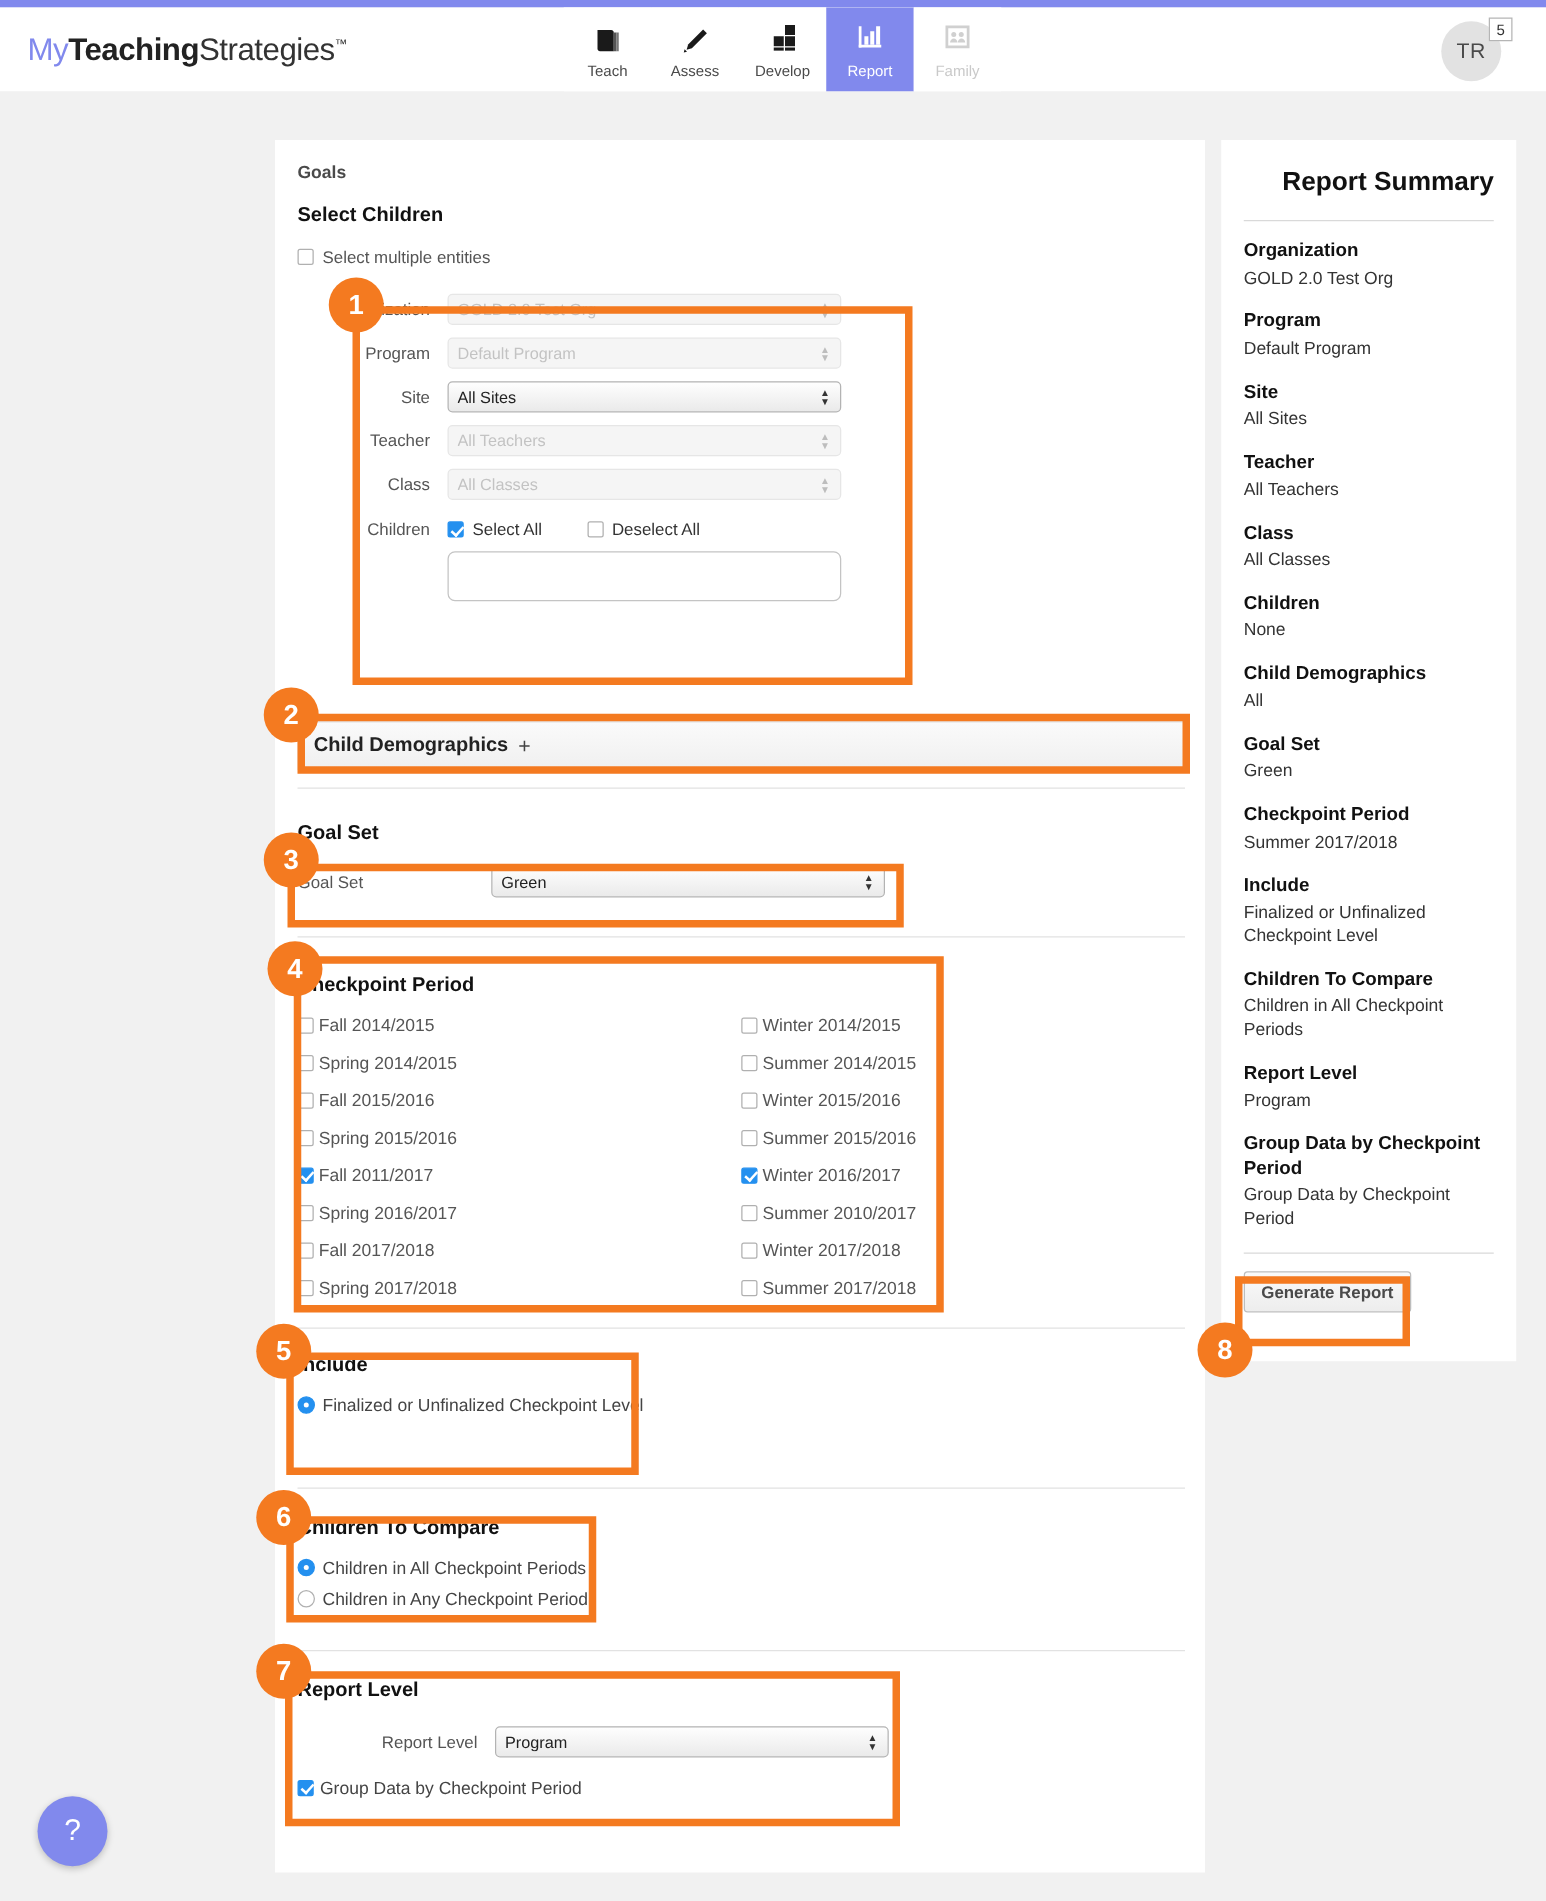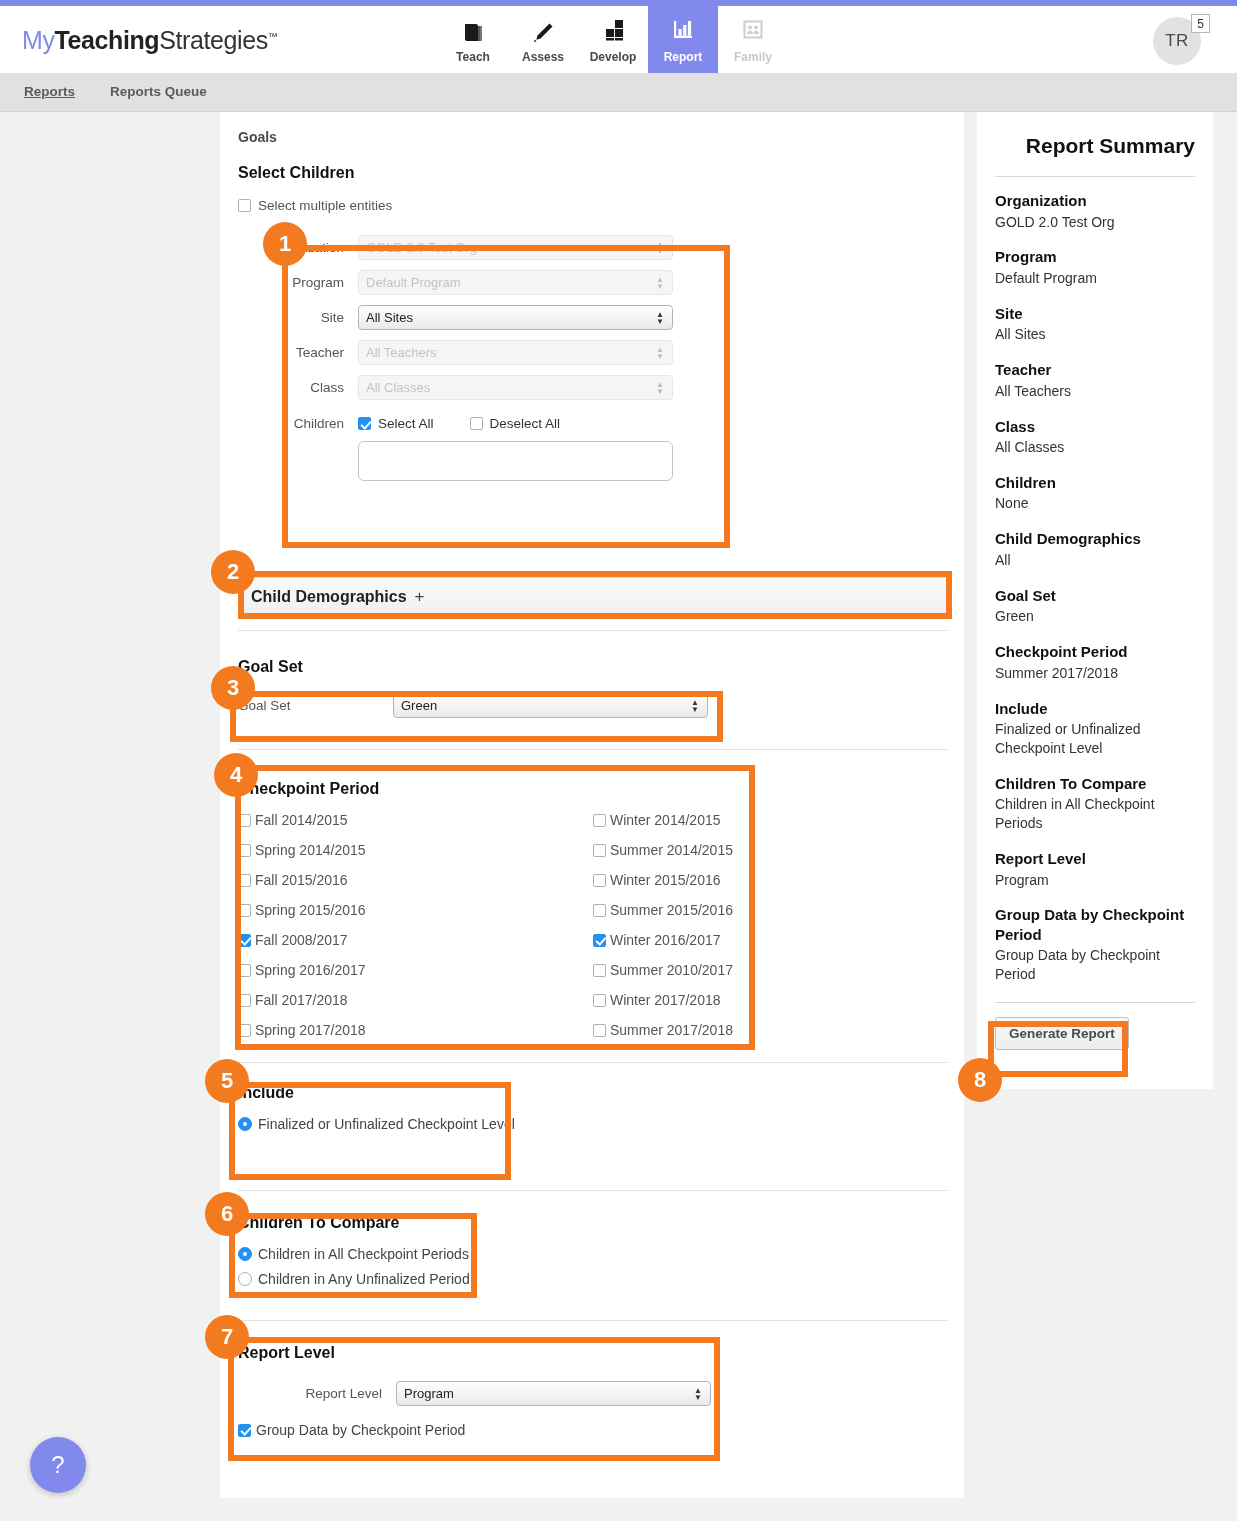--- a/index.html
+++ b/index.html
@@ -26,23 +26,22 @@
     position: absolute; left: 22px; top: 20px;
     font-size: 25px; color: #2b2b2b; letter-spacing: -0.4px;
     white-space: nowrap;
   }
   .logo .my { color: #8189ED; font-weight: 400; }
   .logo .teaching { font-weight: bold; color: #222; }
   .logo .strategies { font-weight: 400; color: #333; }
   .logo .tm { font-size: 10px; vertical-align: super; }
 
   .navtabs {
-    position: absolute; left: 438px; top: 0; height: 67px;
+    position: absolute; left: 451px; top: 0; height: 67px;
     display: flex;
-    font-weight: bold;
   }
   .navtab {
     width: 70px; height: 67px;
     display: flex; flex-direction: column;
     align-items: center; justify-content: center;
     cursor: pointer; background: #fff;
   }
   .navtab .ic { height: 30px; display:flex; align-items:flex-end; justify-content:center; }
   .navtab .lbl { font-size: 12px; color: #4a4a4a; margin-top: 5px; }
   .navtab.active { background: #8189ED; }
@@ -293,24 +292,20 @@
         <span class="lbl">Family</span>
       </div>
     </div>
 
     <div class="avatar-wrap">
       <div class="avatar">TR</div>
       <div class="avatar-badge">5</div>
     </div>
   </div>
 
-  <div class="subnav">
-    <div class="subnav-item current">Reports</div>
-    <div class="subnav-item queue">Reports Queue</div>
-  </div>
 
   <div class="card">
 
     <div class="goals-label">Goals</div>
 
     <div class="sel-children">
       <div class="h-sec">Select Children</div>
 
       <div class="chk-row">
         <span class="cbx"></span>
@@ -422,21 +417,21 @@
           <div class="cp-item">
               <span class="cbx"></span>
               <span class="txt">Fall 2015/2016</span>
             </div>
           <div class="cp-item">
               <span class="cbx"></span>
               <span class="txt">Spring 2015/2016</span>
             </div>
           <div class="cp-item">
               <span class="cbx on"></span>
-              <span class="txt">Fall 2008/2017</span>
+              <span class="txt">Fall 2011/2017</span>
             </div>
           <div class="cp-item">
               <span class="cbx"></span>
               <span class="txt">Spring 2016/2017</span>
             </div>
           <div class="cp-item">
               <span class="cbx"></span>
               <span class="txt">Fall 2017/2018</span>
             </div>
           <div class="cp-item">
@@ -492,21 +487,21 @@
     <div class="hr-light" style="top:1078px;"></div>
 
     <div style="position:absolute;left:18px;top:1102px;width:710px;">
       <div class="h-sec">Children To Compare</div>
       <div class="opt-row" style="margin-top:14px;">
         <span class="rdo on"></span>
         <span class="txt">Children in All Checkpoint Periods</span>
       </div>
       <div class="opt-row">
         <span class="rdo"></span>
-        <span class="txt">Children in Any Unfinalized Period</span>
+        <span class="txt">Children in Any Checkpoint Period</span>
       </div>
     </div>
     <div class="hr-light" style="top:1208px;"></div>
 
     <div style="position:absolute;left:18px;top:1232px;width:710px;">
       <div class="h-sec">Report Level</div>
       <div style="display:flex;align-items:center;margin-top:19px;">
         <span style="width:158px;text-align:right;padding-right:14px;font-size:13.5px;color:#555;">Report Level</span>
         <span class="selwrap">
           <select class="ui">

